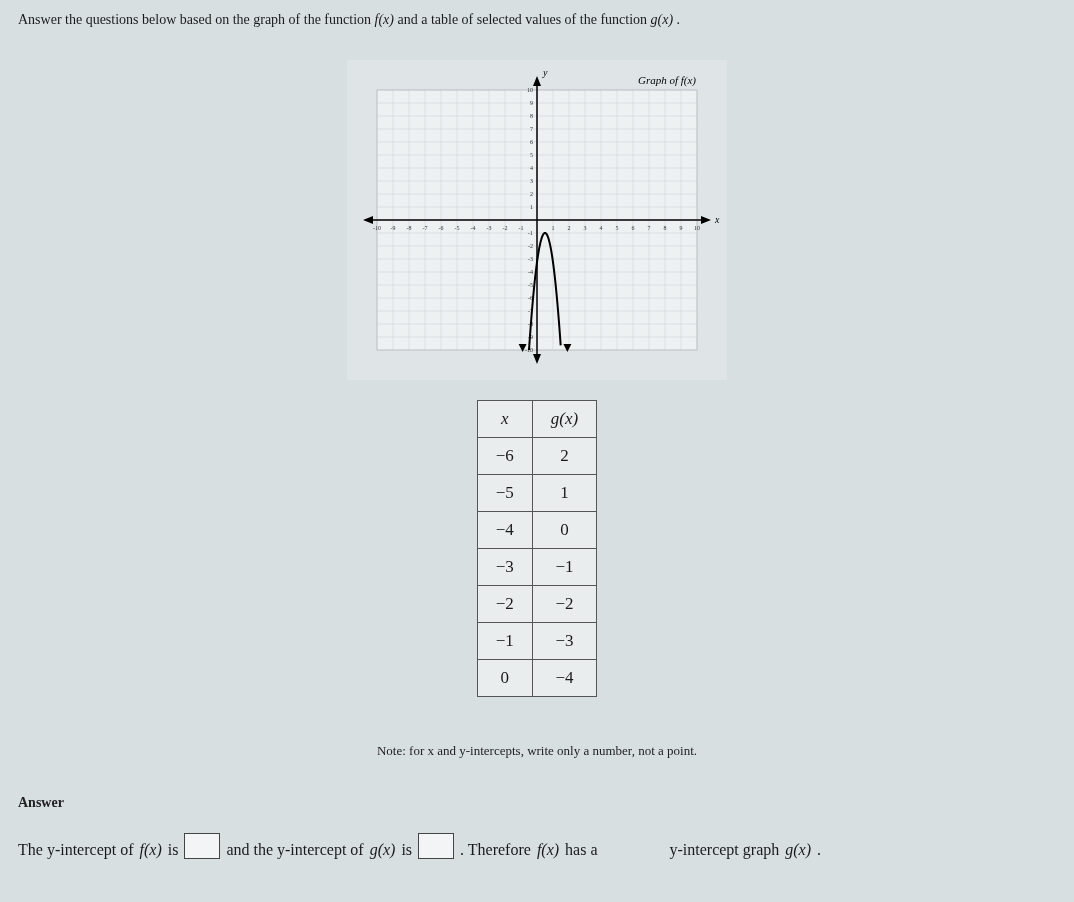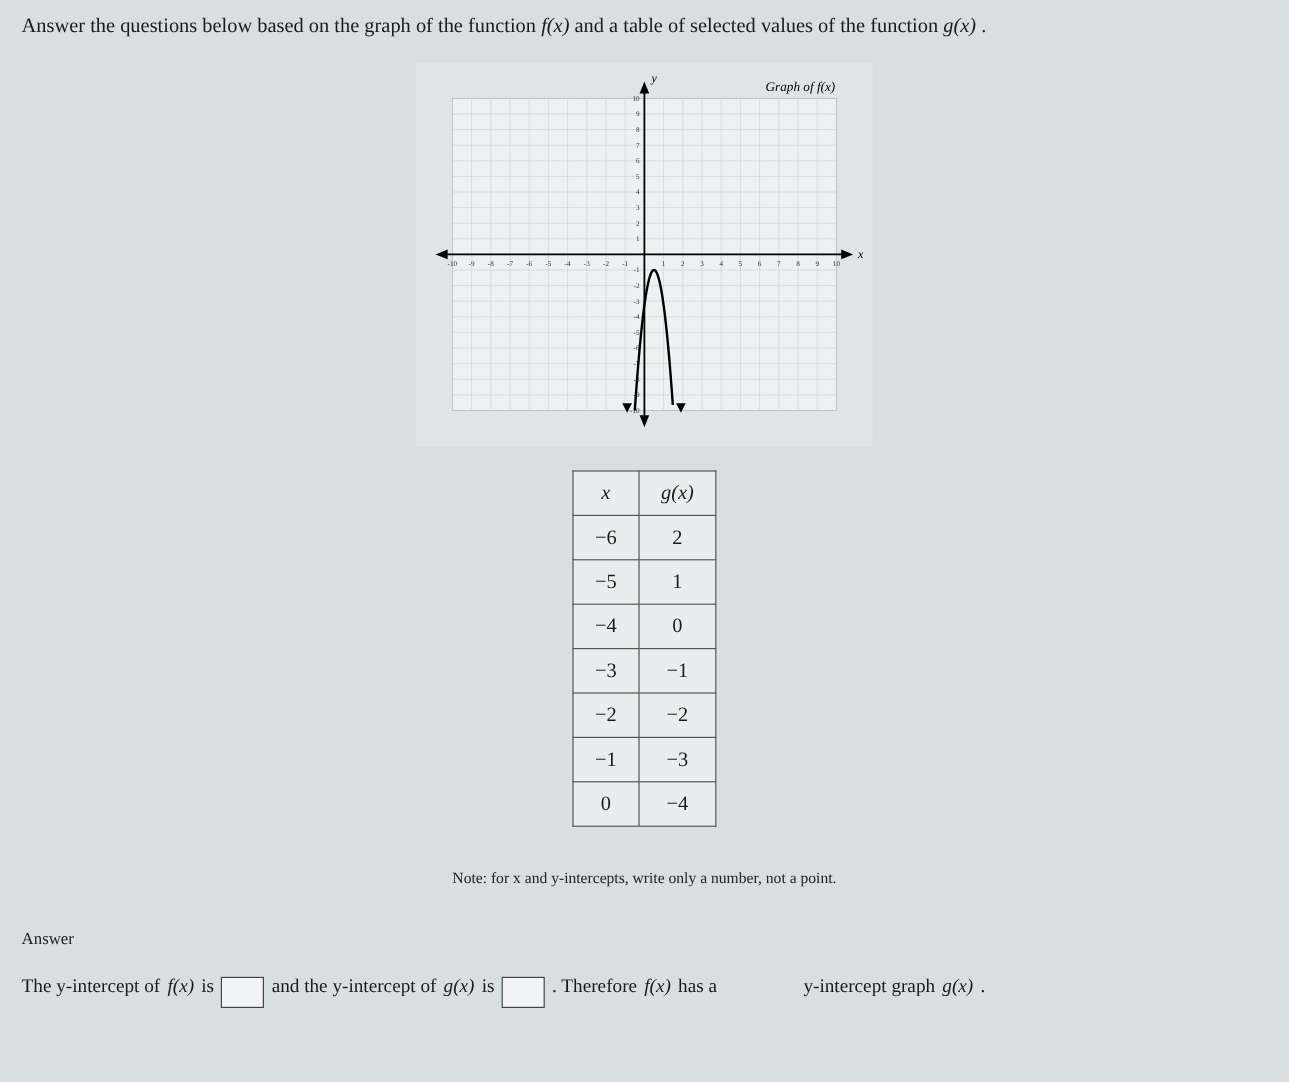--- a/index.html
+++ b/index.html
@@ -7,22 +7,22 @@
     padding: 0;
     background: #d8dfe1;
     font-family: "Times New Roman", serif;
     color: #1a1a1a;
     width: 1074px;
   }
   .page {
     padding: 12px 18px 30px 18px;
   }
   .question-text {
-    font-size: 17px;
-    margin-bottom: 20px;
+    font-size: 14px;
+    margin-bottom: 32px;
   }
   .math-i { font-style: italic; font-family: "Times New Roman", serif; }
   .graph-wrap {
     text-align: center;
     margin-top: 10px;
   }
   .data-table {
     margin: 20px auto 0 auto;
     border-collapse: collapse;
     background: #e9edee;
@@ -31,34 +31,34 @@
     border: 1px solid #555;
     padding: 8px 18px;
     text-align: center;
     font-size: 17px;
     font-family: "Times New Roman", serif;
   }
   .data-table th { font-weight: normal; font-style: italic; }
   .note {
     text-align: center;
     font-size: 13px;
-    margin-top: 35px;
+    margin-top: 46px;
     color: #222;
   }
   .answer-label {
-    font-weight: normal;
+    font-weight: bold;
     font-size: 14px;
     margin-top: 36px;
     color: #222;
   }
   .answer-row {
     margin-top: 22px;
     font-size: 16px;
     display: flex;
-    align-items: flex-start;
+    align-items: flex-end;
     flex-wrap: wrap;
     gap: 6px;
   }
   .blank-box {
     display: inline-block;
     width: 34px;
     height: 24px;
     border: 1px solid #444;
     background: #f2f4f5;
     vertical-align: middle;

